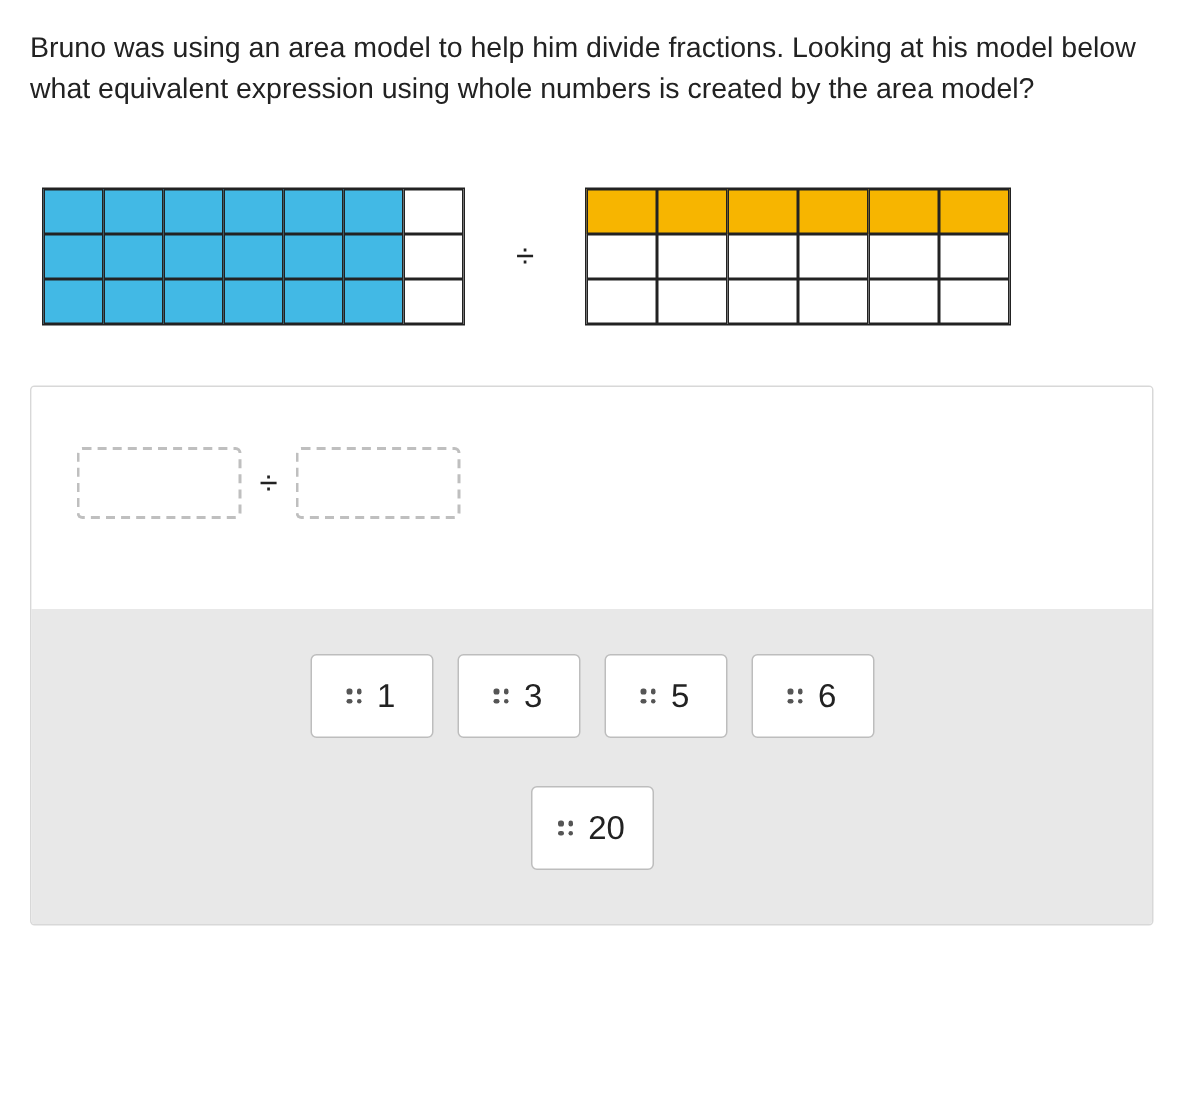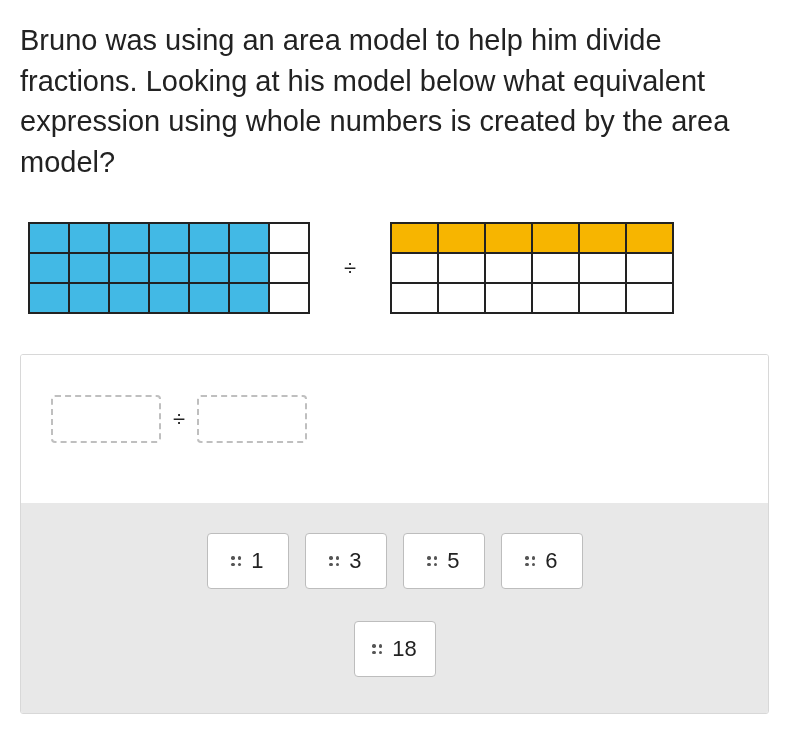--- a/index.html
+++ b/index.html
@@ -5,23 +5,23 @@
   * { box-sizing: border-box; }
   body {
     margin: 0;
     padding: 20px;
     font-family: -apple-system, BlinkMacSystemFont, "Segoe UI", Helvetica, Arial, sans-serif;
     color: #222;
     width: 789px;
     background: #fff;
   }
   .question {
-    font-size: 29px;
+    font-size: 19px;
     line-height: 1.4;
-    margin-bottom: 40px;
+    margin-bottom: 52px;
   }
   .models-row {
     display: flex;
     align-items: center;
     gap: 30px;
     margin-bottom: 40px;
     padding-left: 8px;
   }
   .area-model {
     display: grid;
@@ -203,16 +203,16 @@
       <span>6</span>
     </div>
     <div class="row-break"></div>
     <div class="tile">
       <div class="grip">
           <span></span>
           <span></span>
           <span></span>
           <span></span>
         </div>
-      <span>18</span>
+      <span>20</span>
     </div>
   </div>
 </div>
 
 </body></html>

